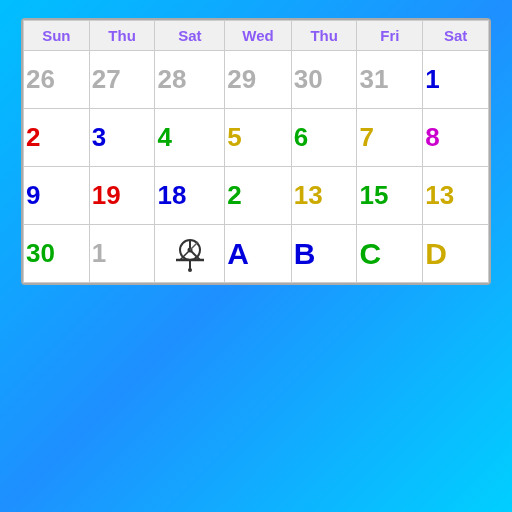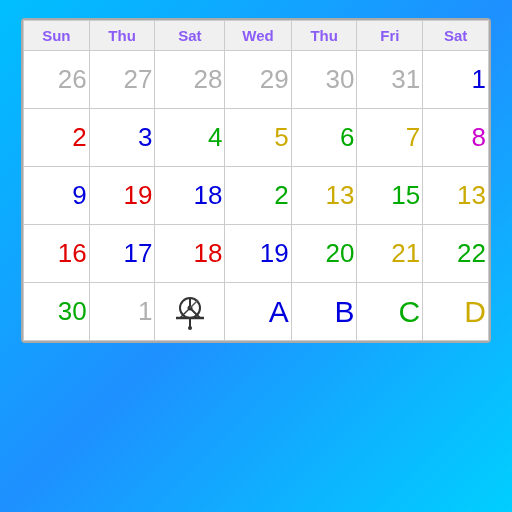--- a/index.html
+++ b/index.html
@@ -36,24 +36,24 @@
       background: #f0f0f0;
       border: 1px solid #ccc;
       text-align: center;
       padding: 6px 2px;
       font-size: 15px;
       font-weight: bold;
       color: #8b5cf6;
     }
     td {
       border: 1px solid #ccc;
-      text-align: right;
+      text-align: left;
       padding: 4px 2px;
       font-size: 26px;
-      font-weight: normal;
+      font-weight: bold;
       width: 78px;
       height: 58px;
       vertical-align: middle;
     }
     .gray { color: #b0b0b0; }
     .red { color: #e00000; }
     .blue { color: #0000dd; }
     .green { color: #00aa00; }
     .yellow { color: #ccaa00; }
     .magenta { color: #cc00cc; }
@@ -103,29 +103,20 @@
         <tr>
           <td class="blue">9</td>
           <td class="red">19</td>
           <td class="blue">18</td>
           <td class="green">2</td>
           <td class="yellow">13</td>
           <td class="green">15</td>
           <td class="yellow">13</td>
         </tr>
         <tr>
-          <td class="red">16</td>
-          <td class="blue">17</td>
-          <td class="red">18</td>
-          <td class="blue">19</td>
-          <td class="green">20</td>
-          <td class="yellow">21</td>
-          <td class="green">22</td>
-        </tr>
-        <tr>
           <td class="green">30</td>
           <td class="gray">1</td>
           <td>
             <div style="display:flex;flex-direction:column;align-items:center;justify-content:center;height:100%;">
           <svg width="44" height="44" viewBox="0 0 44 44" xmlns="http://www.w3.org/2000/svg">
 
             <circle cx="22" cy="18" r="10" fill="none" stroke="#333" stroke-width="2"></circle>
             <line x1="22" y1="8" x2="22" y2="18" stroke="#333" stroke-width="2"></line>
             <line x1="22" y1="18" x2="32" y2="28" stroke="#333" stroke-width="2"></line>
             <line x1="22" y1="18" x2="12" y2="28" stroke="#333" stroke-width="1.5"></line>

